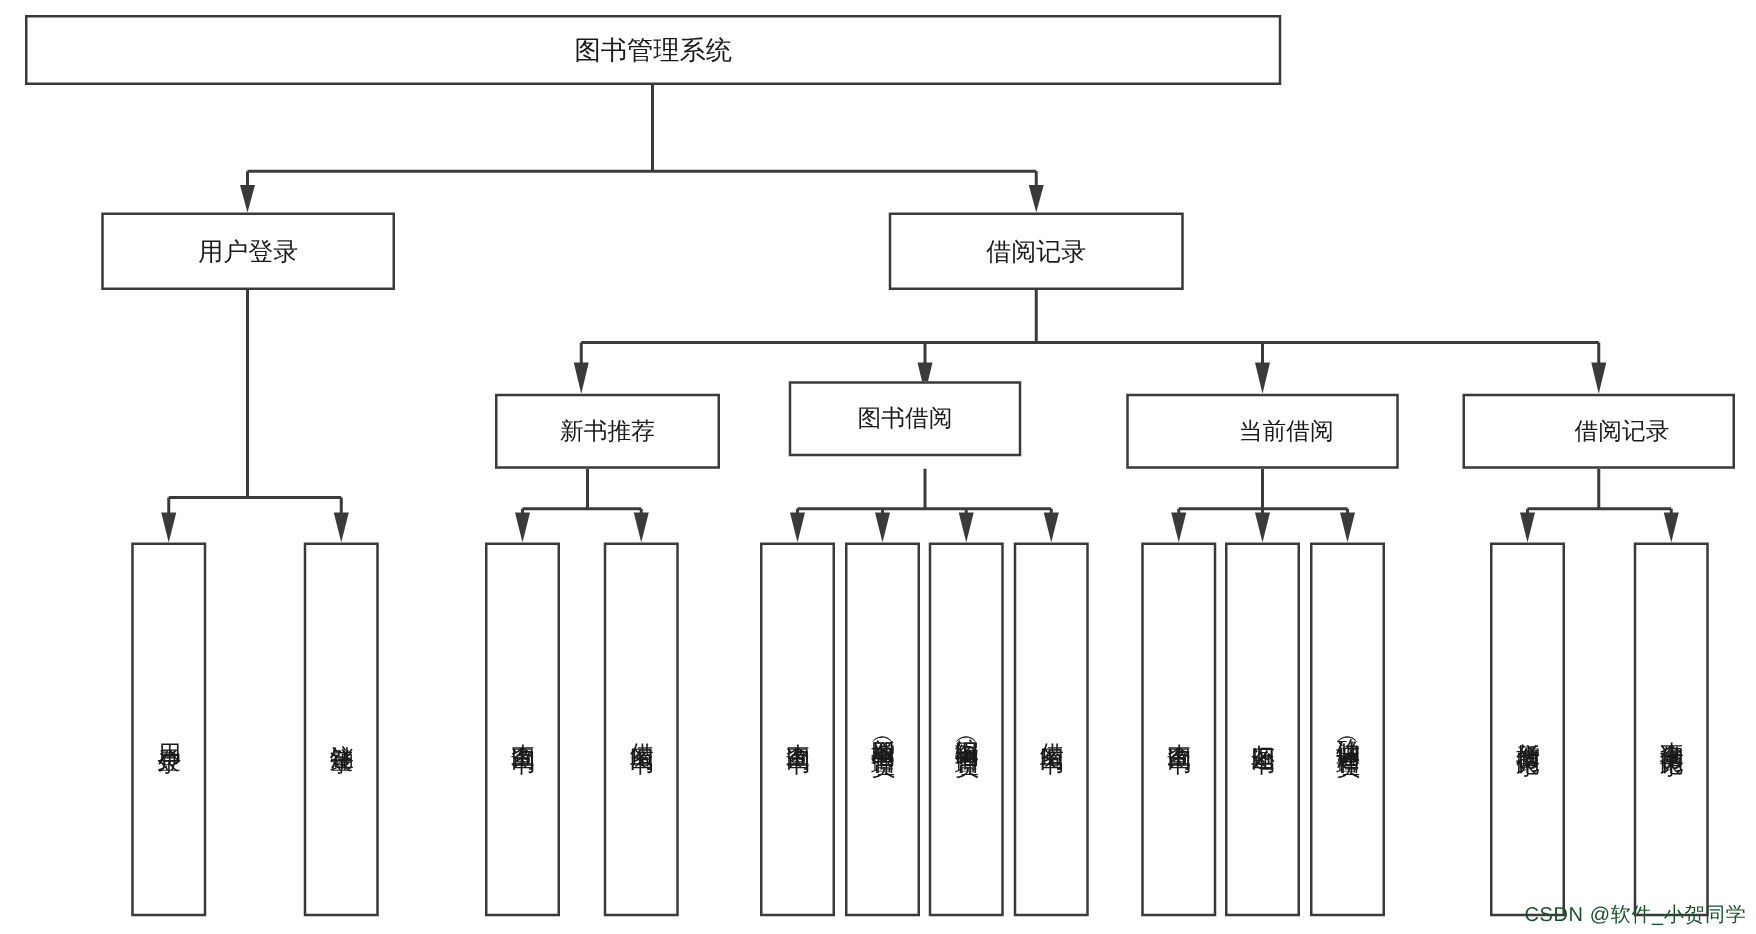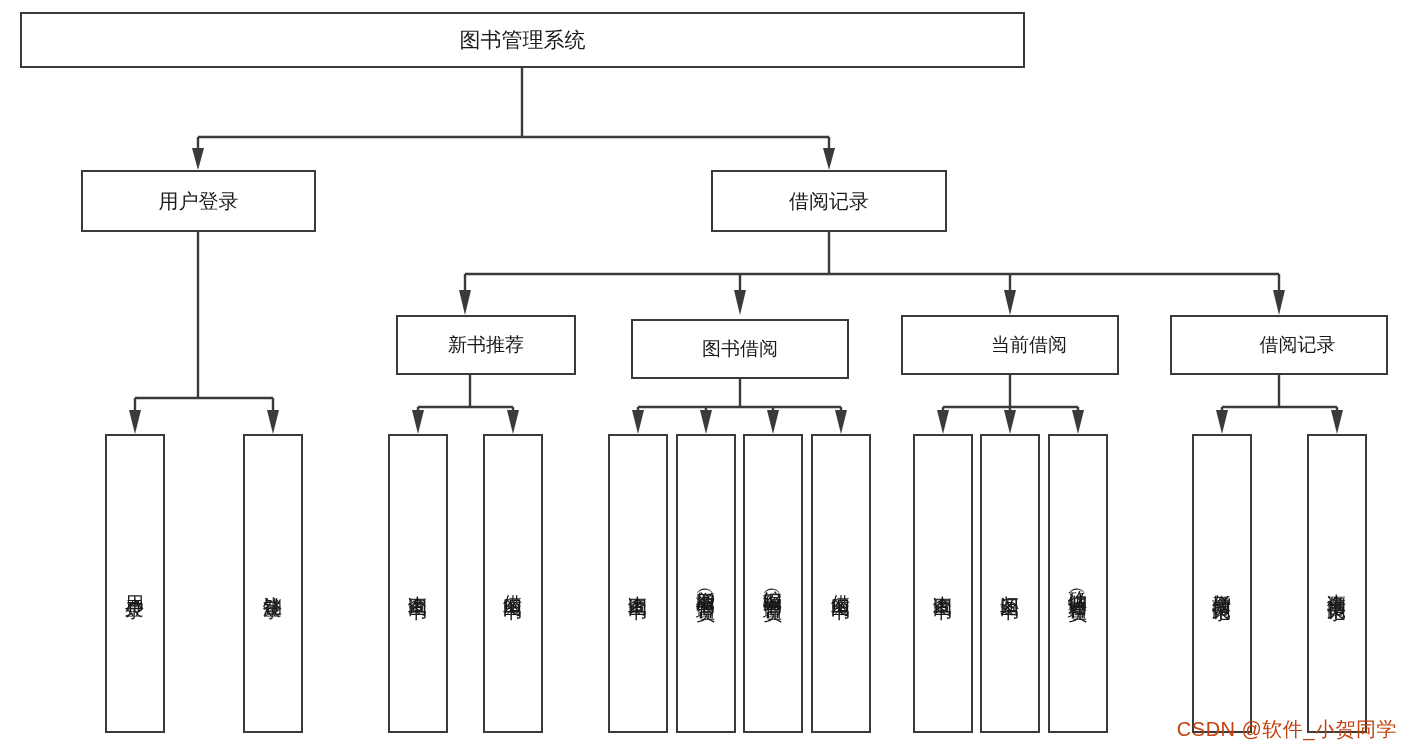--- a/index.html
+++ b/index.html
@@ -64,22 +64,22 @@
     stroke-width: 2.4;
     fill: none;
   }
   .arrow-head {
     fill: #3a3a3a;
   }
   #watermark {
     position: absolute;
     right: 8px;
     bottom: 4px;
-    font-size: 20px;
-    color: #c2410c;
+    font-size: 16px;
+    color: #14532d;
     white-space: nowrap;
     letter-spacing: 0.5px;
   }
 </style>
 </head>
 <body>
 
 <div id="canvas">
 
   <svg class="edges" viewBox="0 0 1405 747">
@@ -147,21 +147,21 @@
     <path class="edge-line" d="M 1337 407 L 1337 412"></path>
     <polygon class="arrow-head" points="1331,410 1343,410 1337,434"></polygon>
   </svg>
 
   <div class="node root" style="left:20px; top:12px; width:1005px; height:56px;">图书管理系统</div>
 
   <div class="node lvl1" style="left:81px; top:170px; width:235px; height:62px;">用户登录</div>
   <div class="node lvl1" style="left:711px; top:170px; width:236px; height:62px;">借阅记录</div>
 
   <div class="node lvl2" style="left:362px; top:315px; width:180px; height:60px;margin-left:34px;">新书推荐</div>
-  <div class="node lvl2" style="left:631px; top:319px; width:218px; height:60px;">图书借阅</div>
+  <div class="node lvl2" style="left:631px; top:305px; width:186px; height:60px;">图书借阅</div>
   <div class="node lvl2" style="left:901px; top:315px; width:218px; height:60px;padding-left:38px;">当前借阅</div>
   <div class="node lvl2" style="left:1170px; top:315px; width:218px; height:60px;padding-left:37px;">借阅记录</div>
 
   <div class="node leaf" style="left:105px; top:434px; width:60px; height:299px;">
     <span class="vtext">用户登录</span>
   </div>
   <div class="node leaf" style="left:243px; top:434px; width:60px; height:299px;">
     <span class="vtext">注销登录</span>
   </div>
 

